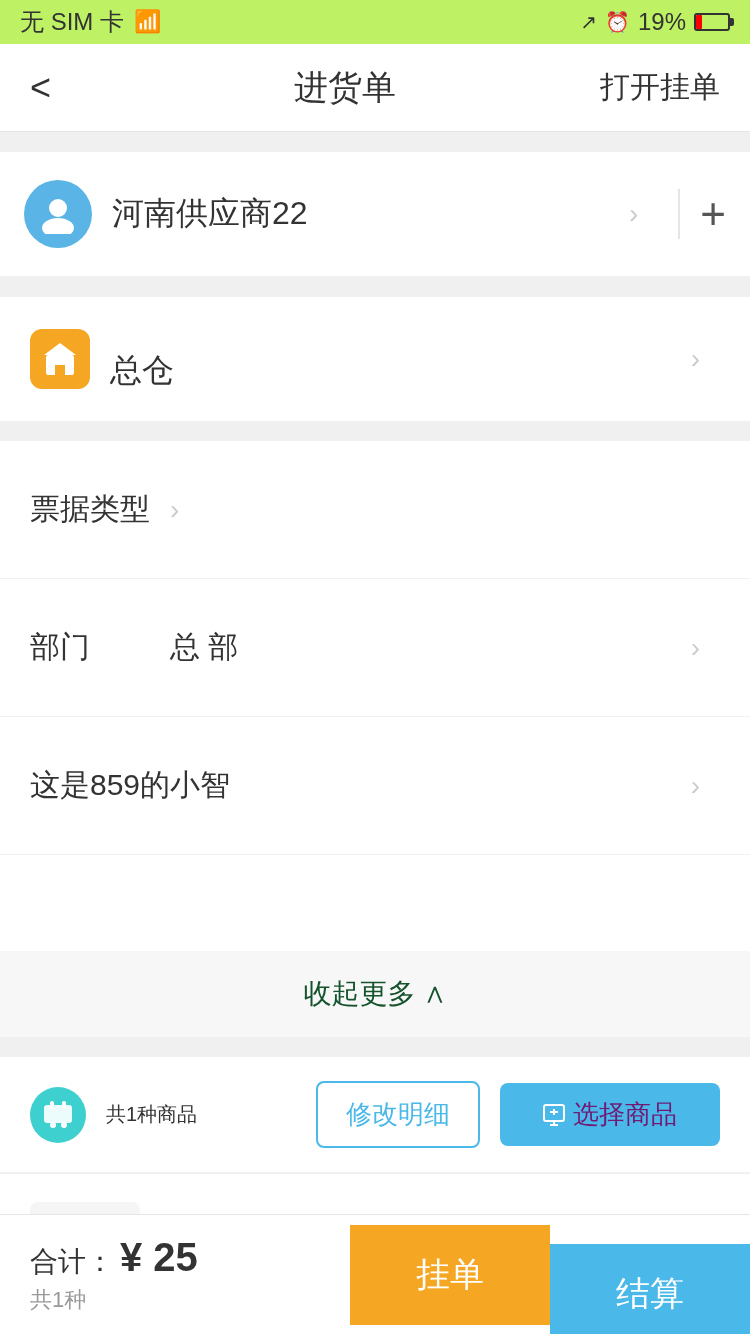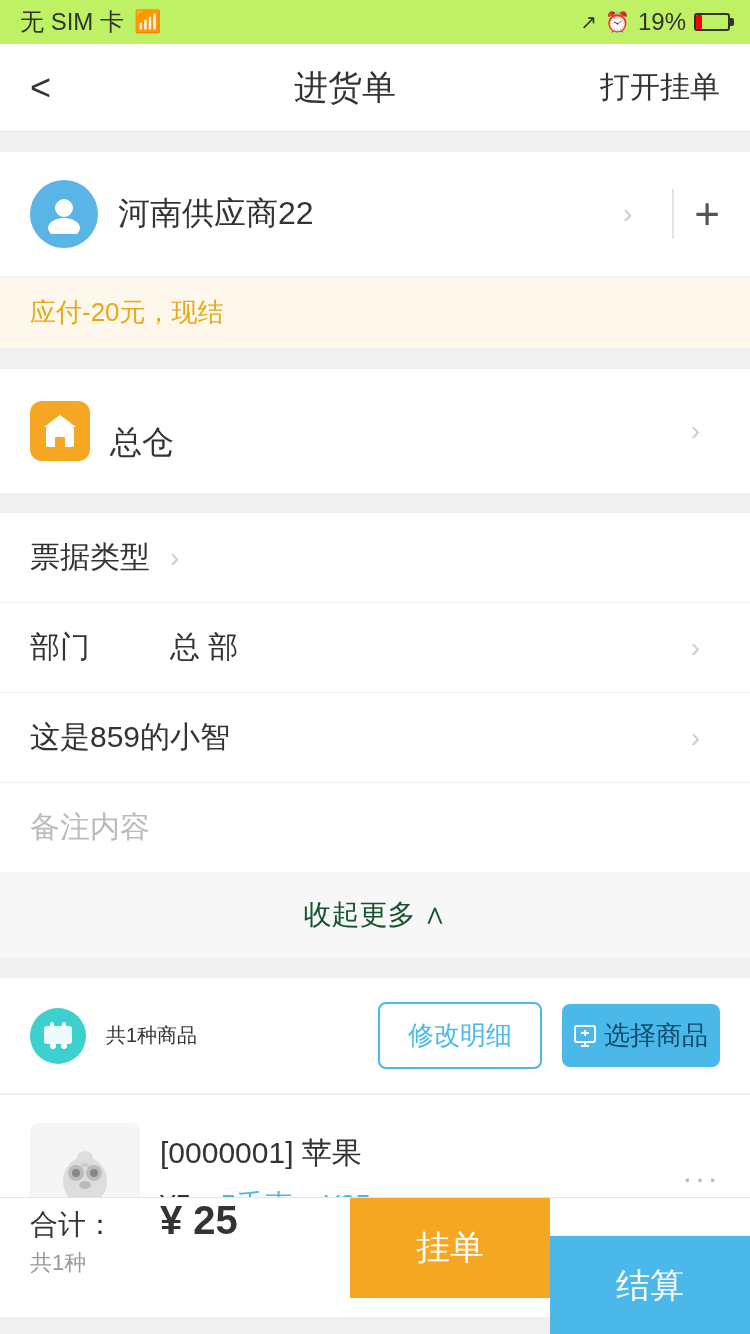--- a/index.html
+++ b/index.html
@@ -92,21 +92,21 @@
     
     .card {
       background: #fff;
       width: 100%;
     }
 
     
     .supplier-row {
       display: flex;
       align-items: center;
-      padding: 28px 30px;
+      padding: 28px 24px;
       border-bottom: 1px solid #f0f0f0;
     }
     .supplier-avatar {
       width: 68px;
       height: 68px;
       border-radius: 50%;
       background: #5ab4e5;
       display: flex;
       align-items: center;
       justify-content: center;
@@ -168,21 +168,21 @@
       flex: 1;
       font-size: 32px;
       color: #333;
       margin-top: 24px;
     }
 
     
     .form-row {
       display: flex;
       align-items: center;
-      padding: 24px 30px;
+      padding: 48px 30px;
       border-top: 1px solid #f0f0f0;
     }
     .form-label {
       font-size: 30px;
       color: #333;
       width: 140px;
       flex-shrink: 0;
     }
     .form-value {
       flex: 1;
@@ -235,23 +235,23 @@
       color: #4ab8e8;
       background: #fff;
       border-radius: 8px;
       padding: 14px 28px;
       font-size: 26px;
       cursor: pointer;
     }
     .btn-solid {
       border: none;
       background: #4ab8e8;
-      color: #0c4a6e;
+      color: #701a75;
       border-radius: 8px;
-      padding: 14px 12px;
+      padding: 14px 43px;
       font-size: 26px;
       cursor: pointer;
       display: flex;
       align-items: center;
       gap: 8px;
     }
 
     
     .product-item {
       background: #fff;
@@ -288,40 +288,41 @@
     .product-more {
       color: #bbb;
       font-size: 32px;
       cursor: pointer;
       letter-spacing: 2px;
     }
 
     
     .footer {
       position: fixed;
-      bottom: 17px;
+      bottom: 0;
       width: 750px;
       height: 120px;
       background: #fff;
       display: flex;
+      align-items: center;
       border-top: 1px solid #e5e5e5;
     }
     .footer-total {
       flex: 1;
       padding: 0 30px;
     }
     .footer-total-amount {
       font-size: 32px;
       color: #333;
       display: flex;
       align-items: baseline;
       gap: 6px;
     }
     .footer-total-label { font-size: 28px; }
-    .footer-total-value { font-size: 40px; font-weight: 600; margin-left: 40px; }
+    .footer-total-value { font-size: 40px; font-weight: 600; }
     .footer-total-sub {
       font-size: 22px;
       color: #999;
       margin-top: 4px;
     }
     .footer-btn-pending {
       width: 200px;
       height: 100px;
       background: #f5a623;
       display: flex;
@@ -380,23 +381,20 @@
       <svg viewBox="0 0 40 40">
         <circle cx="20" cy="14" r="9" fill="#fff"></circle>
         <ellipse cx="20" cy="34" rx="16" ry="10" fill="#fff"></ellipse>
       </svg>
     </div>
     <span class="supplier-name">河南供应商22</span>
     <span class="chevron-right">›</span>
     <div class="vertical-divider"></div>
     <span class="add-btn">+</span>
   </div>
-  <div class="notice-bar">
-    <span>应付-20元，现结</span>
-  </div>
 </div>
 
 <div class="section-gap"></div>
 
 <div class="card">
   <div class="warehouse-row">
     <div class="warehouse-icon">
       <svg viewBox="0 0 36 36">
         <rect x="4" y="14" width="28" height="20" rx="2" fill="#fff"></rect>
         <polygon points="18,2 2,14 34,14" fill="#fff"></polygon>
@@ -422,21 +420,20 @@
     <span class="form-value">总 部</span>
     <span class="chevron-right">›</span>
   </div>
 
   <div class="form-row">
     <span class="form-value">这是859的小智</span>
     <span class="chevron-right">›</span>
   </div>
 
   <div class="form-row">
-    <span class="form-value placeholder">备注内容</span>
   </div>
 </div>
 
 <div class="collapse-row">
   <span>收起更多 ∧</span>
 </div>
 
 <div class="section-gap"></div>
 
 <div class="products-header">

